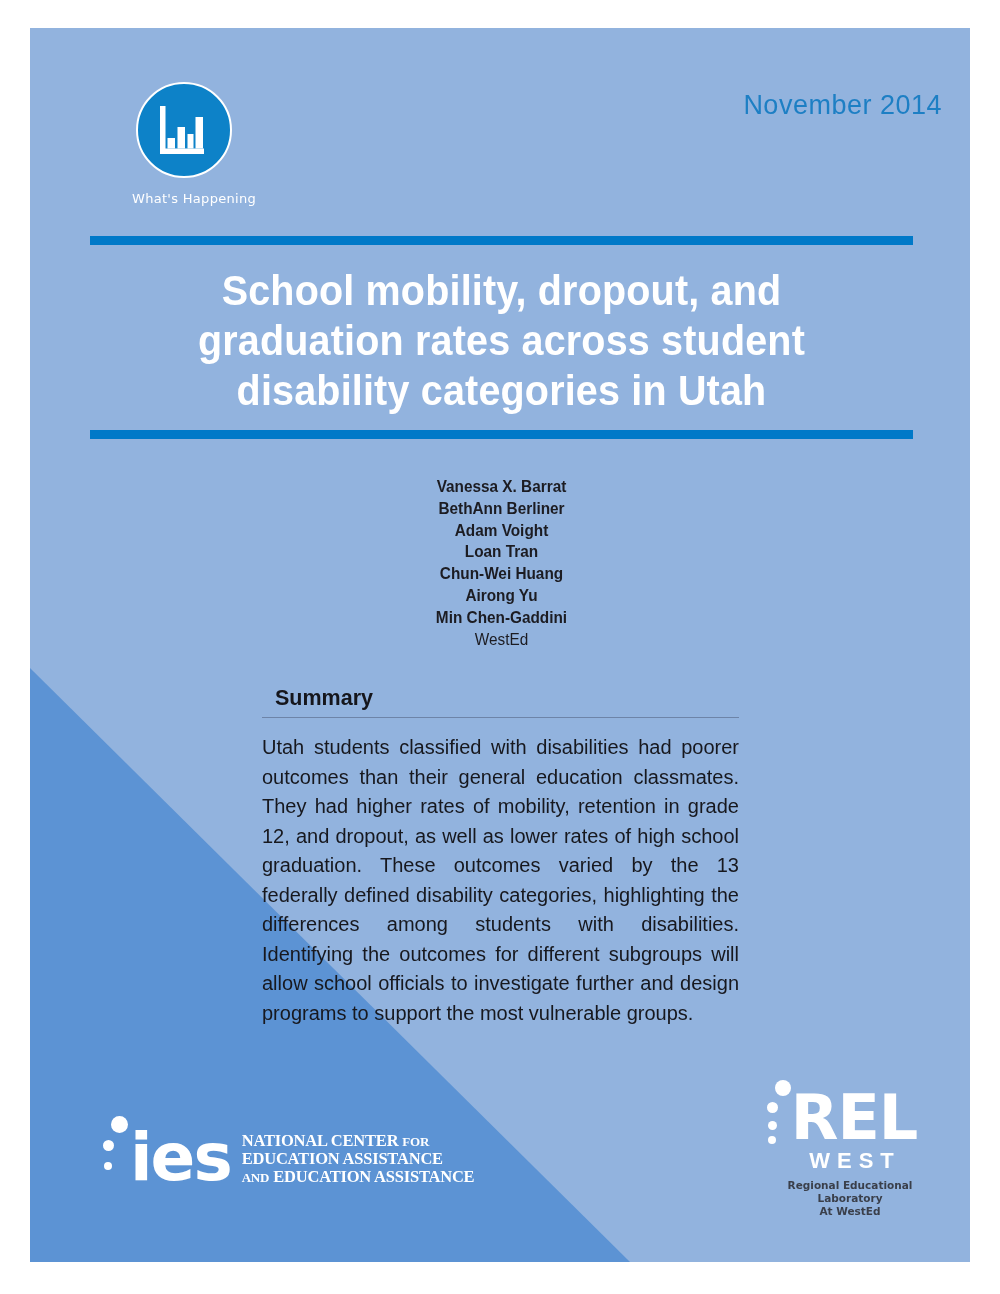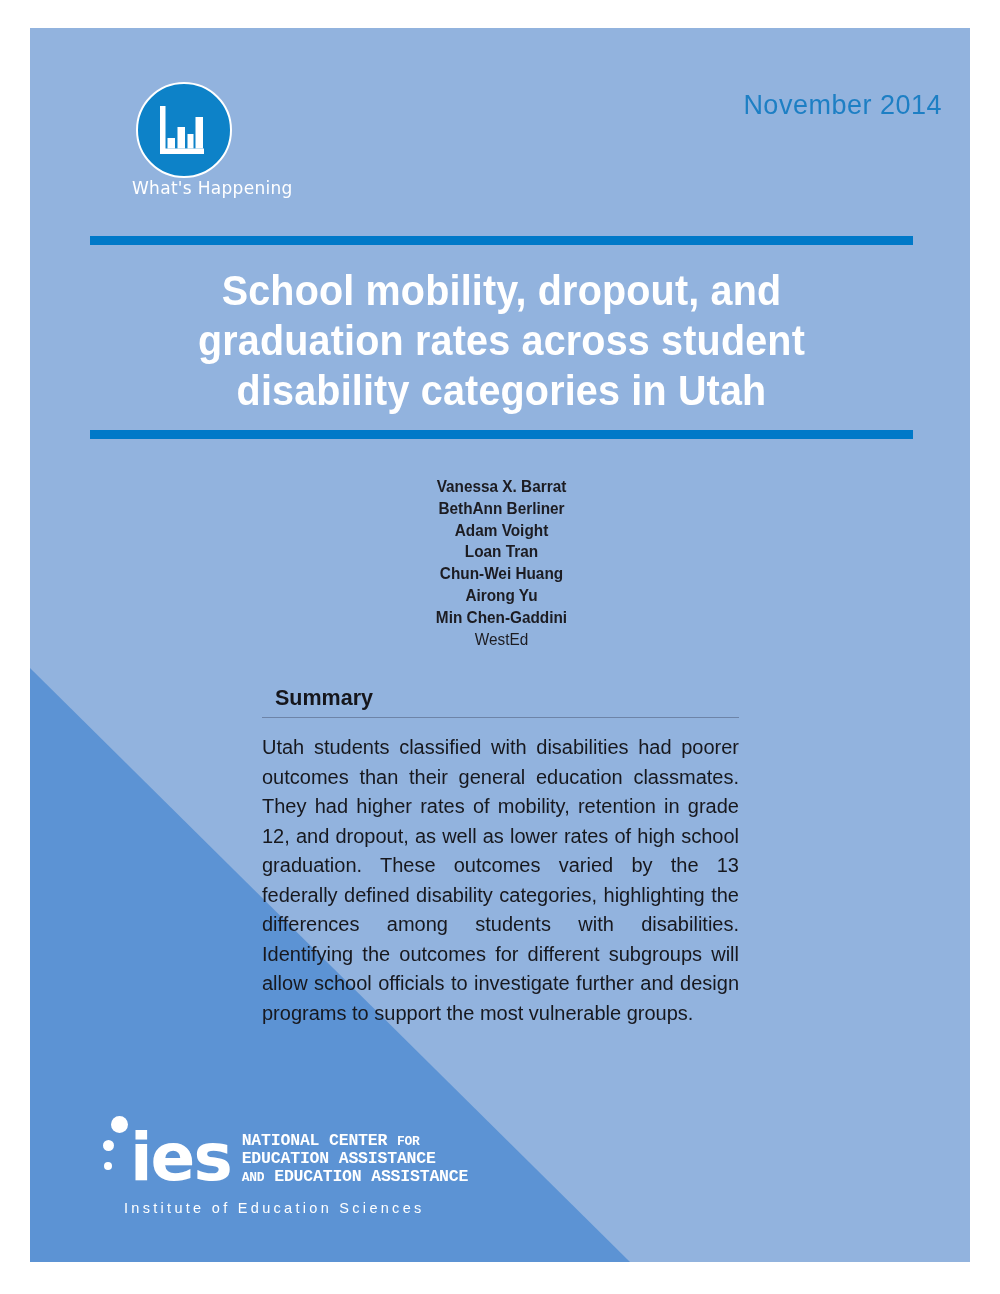--- a/index.html
+++ b/index.html
@@ -56,23 +56,24 @@
     height: 96px;
     border-radius: 50%;
     background: #0d82c8;
     border: 2.5px solid #ffffff;
     box-sizing: border-box;
     position: relative;
     margin-left: 6px;
   }
   .brand-circle svg { display: block; }
   .brand-label {
+    margin-top: 13px;
     margin-left: 2px;
     color: #ffffff;
-    font-size: 17px;
+    font-size: 13px;
     font-weight: 400;
     letter-spacing: 0.3px;
     font-family: "DejaVu Sans", sans-serif;
   }
 
   .pubdate {
     position: absolute;
     right: 28px;
     top: 62px;
     color: #1d7fc4;
@@ -183,21 +184,21 @@
     line-height: 60px;
     font-weight: bold;
     letter-spacing: -2px;
     font-family: "DejaVu Sans", sans-serif;
     margin-left: 2px;
   }
   .ies-center {
     margin-left: 11px;
     margin-bottom: 2px;
     color: #ffffff;
-    font-family: Liberation Mono, monospace;
+    font-family: Liberation Serif, serif;
     font-size: 16.5px;
     line-height: 17.5px;
     font-weight: bold;
     letter-spacing: -0.2px;
   }
   .ies-center .sm { font-size: 13px; font-weight: bold; }
   .ies-tag {
     margin-top: 9px;
     margin-left: 22px;
     color: #ffffff;
@@ -320,19 +321,34 @@
             <i class="ies-dot-c"></i>
         </div>
         <div class="ies-word">ies</div>
         <div class="ies-center">
           <div><span>NATIONAL CENTER</span> <span class="sm">FOR</span></div>
           <div>EDUCATION ASSISTANCE</div>
           <div><span class="sm">AND</span> <span>EDUCATION ASSISTANCE</span></div>
         </div>
       </div>
       <div class="ies-tag">
-        <div>Institute of Education Sciences</div>
-      </div>
-    </div>
-
+      </div>
+    </div>
+
+    <div class="rel">
+      <div class="rel-row">
+        <div class="rel-dots">
+          <i class="rel-dot-a"></i>
+            <i class="rel-dot-b"></i>
+            <i class="rel-dot-c"></i>
+            <i class="rel-dot-d"></i>
+        </div>
+        <div class="rel-word">REL</div>
+      </div>
+      <div class="rel-west">WEST</div>
+      <div class="rel-tag">
+        <div>Regional Educational Laboratory</div>
+        <div>At WestEd</div>
+      </div>
+    </div>
 
   </div>
 </div>
 
 </body></html>

